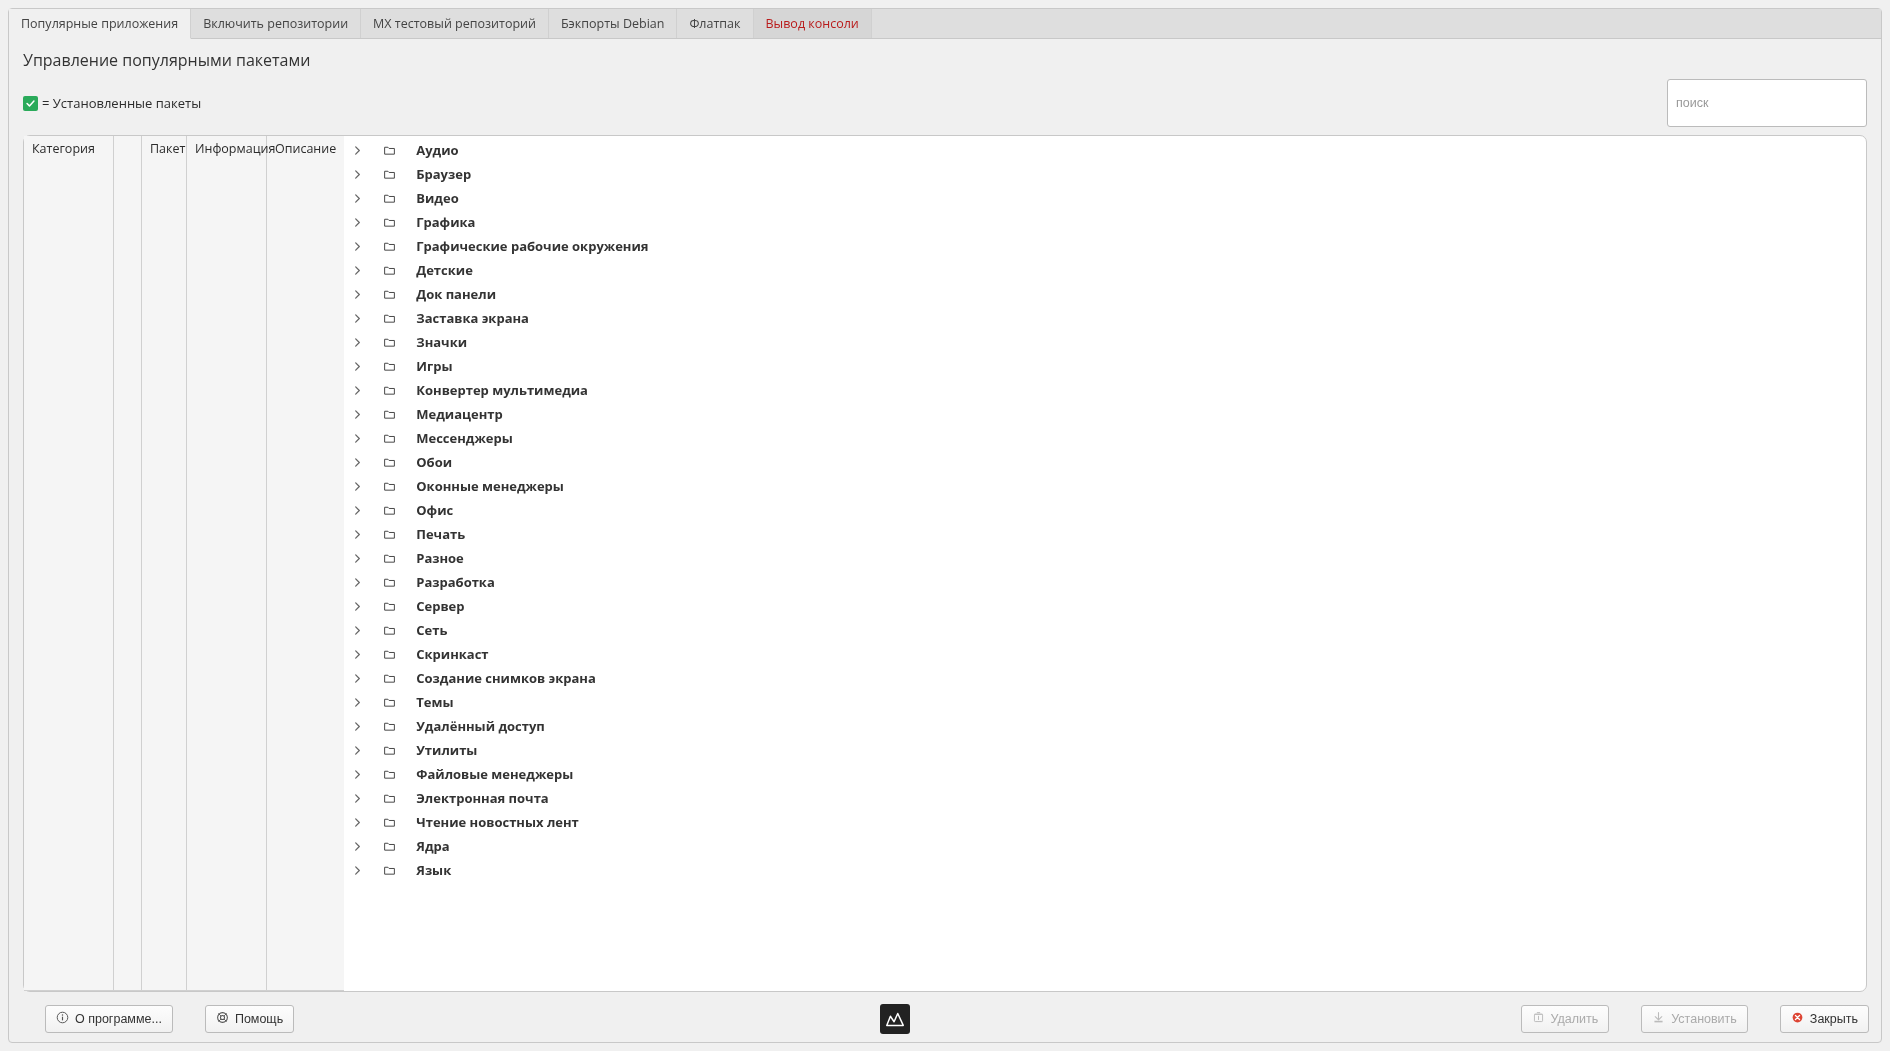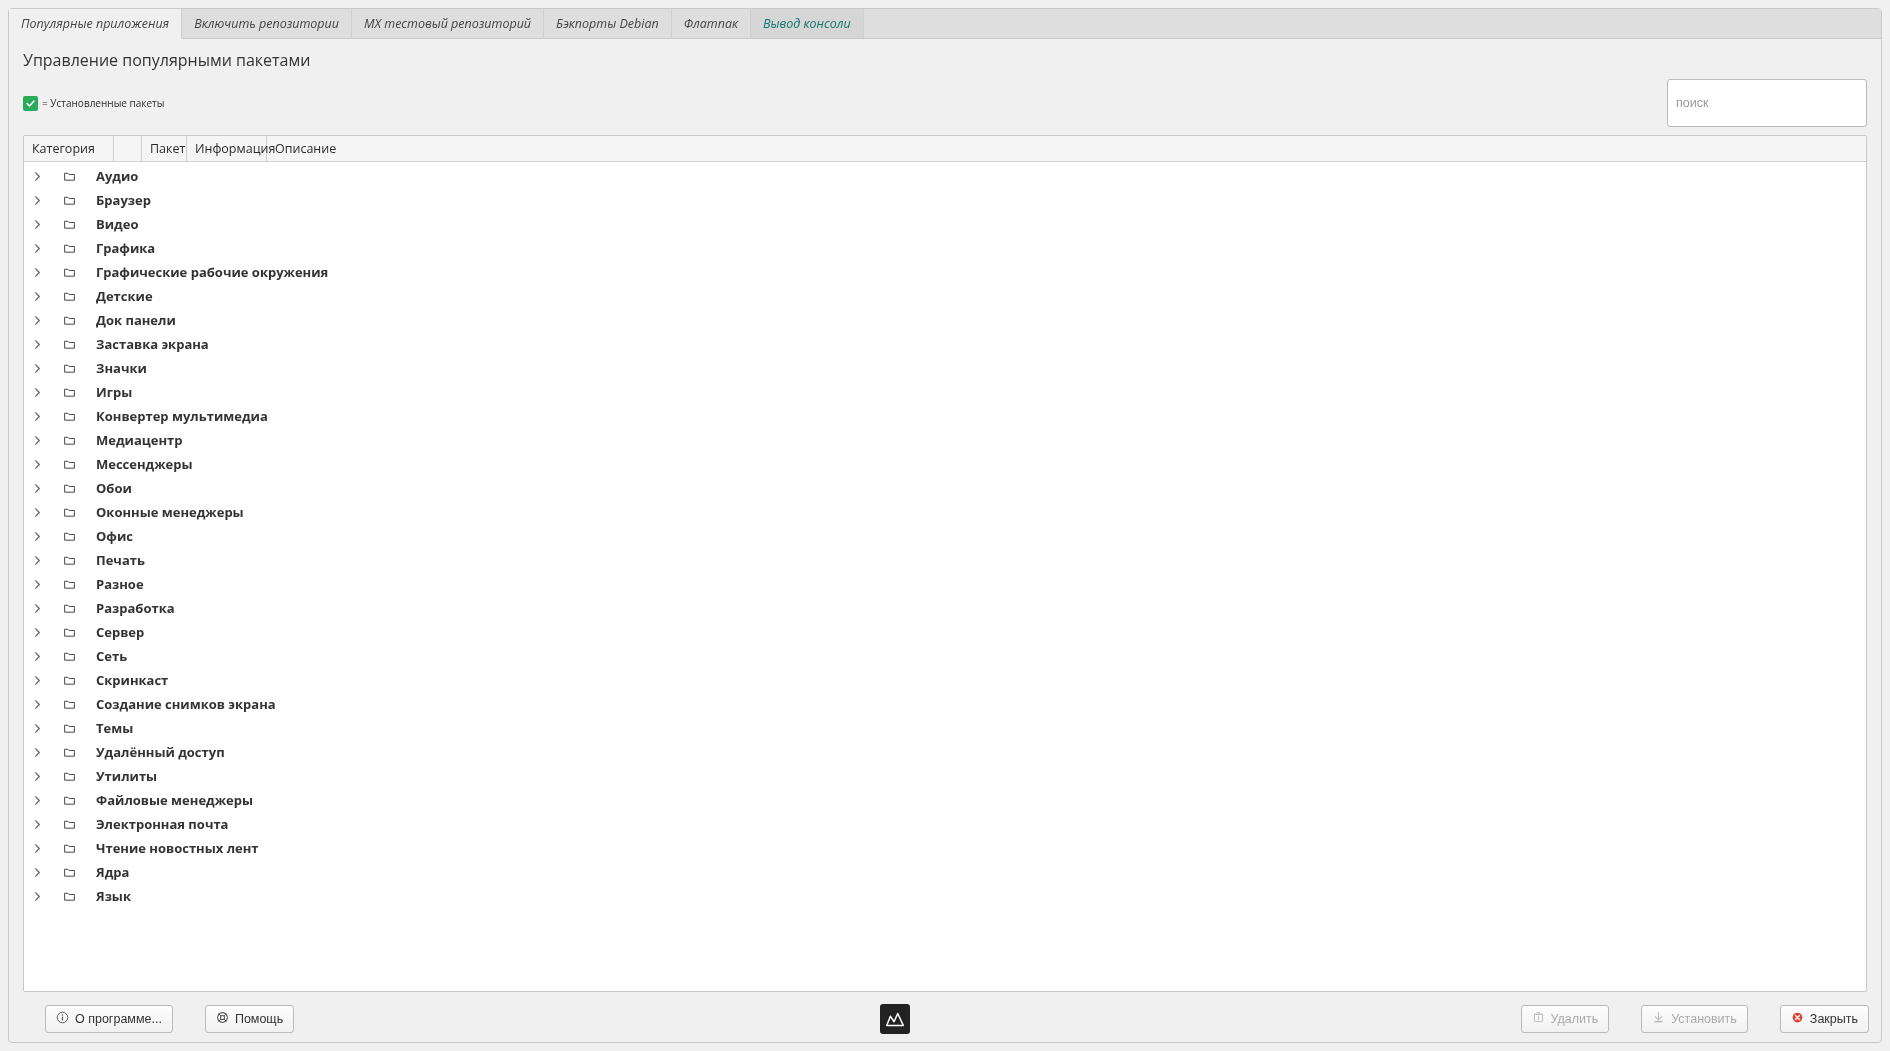--- a/index.html
+++ b/index.html
@@ -18,37 +18,36 @@
   margin: 8px;
   background: #f0f0f0;
   display: flex;
   flex-direction: column;
   height: calc(100% - 16px);
 }
 .tabs {
   display: flex;
   background: #dedede;
   border-bottom: 1px solid #c8c8c8;
-  font-style: italic;
 }
 .tab {
   padding: 6px 12px;
   font-size: 12.5px;
   color: #444;
   cursor: pointer;
   border-right: 1px solid #d0d0d0;
 }
 .tab.active {
   background: #f0f0f0;
   font-weight: 500;
   border-bottom: 1px solid #f0f0f0;
   margin-bottom: -1px;
 }
 .tab.disabled {
-  color: #0f766e;
+  color: #b91c1c;
   background: #d6d6d6;
 }
 .content {
   padding: 10px 14px 4px 14px;
   flex: 1;
   display: flex;
   flex-direction: column;
   min-height: 0;
 }
 .page-title {
@@ -60,21 +59,21 @@
 .legend-row {
   display: flex;
   align-items: center;
   justify-content: space-between;
   margin-bottom: 8px;
 }
 .legend-left {
   display: flex;
   align-items: center;
   gap: 4px;
-  font-size: 10px;
+  font-size: 13px;
 }
 .checkbox-icon {
   width: 15px;
   height: 15px;
   background: #2aaa5a;
   border-radius: 2px;
   display: inline-flex;
   align-items: center;
   justify-content: center;
 }
@@ -84,24 +83,23 @@
   padding: 16px 8px;
   border: 1px solid #bbb;
   border-radius: 3px;
   font-size: 12.5px;
   background: #fff;
 }
 .search-input::placeholder { color: #999; }
 .tree-container {
   border: 1px solid #c8c8c8;
   background: #fff;
-  border-radius: 2px;
+  border-radius: 7px;
   flex: 1;
   display: flex;
-  flex-direction: column;
   min-height: 0;
 }
 .tree-header {
   display: flex;
   border-bottom: 1px solid #d0d0d0;
   background: #f5f5f5;
   font-size: 12.5px;
 }
 .tree-header .col {
   padding: 4px 8px;

